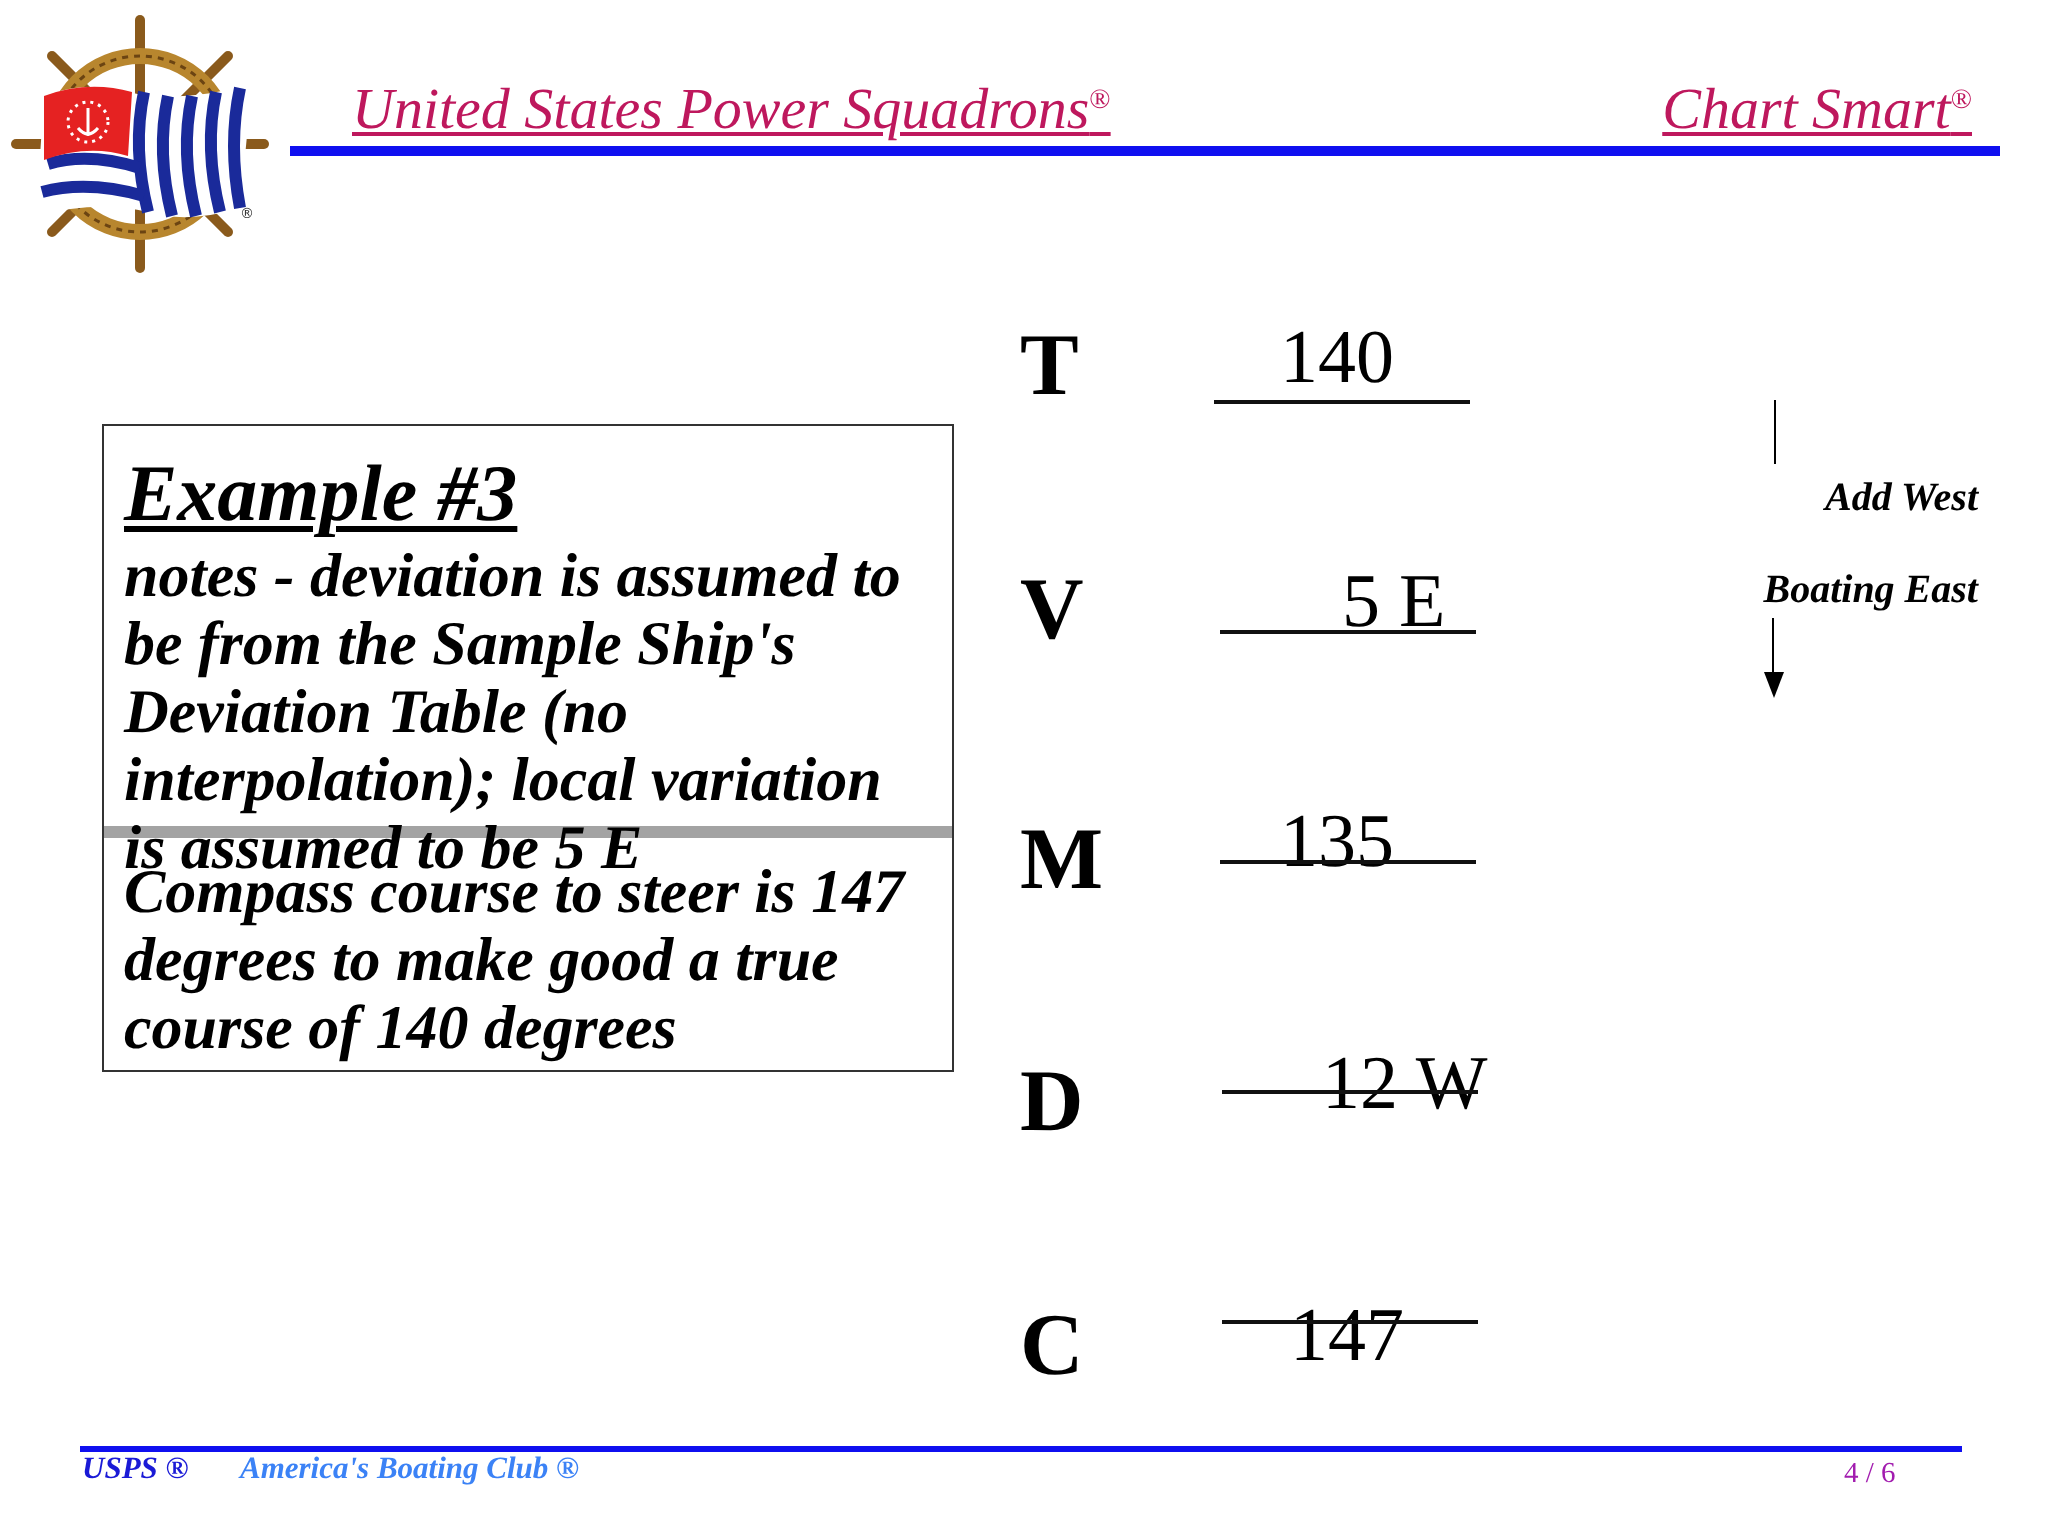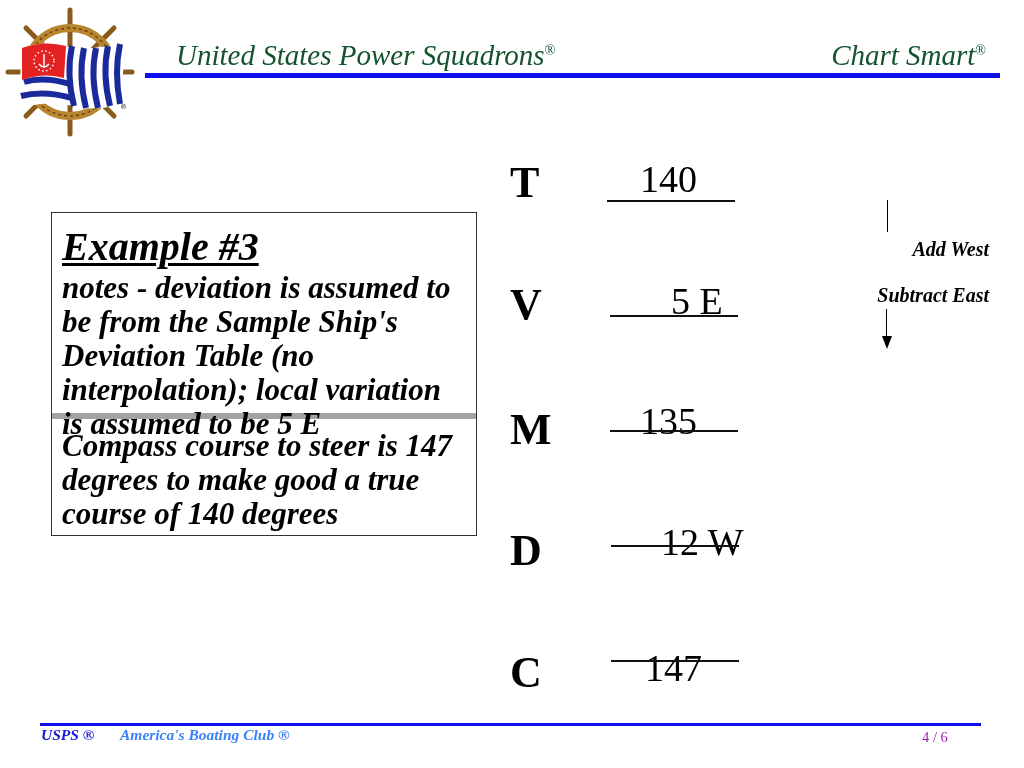--- a/index.html
+++ b/index.html
@@ -9,22 +9,23 @@
       font-family: "Liberation Serif", "DejaVu Serif", serif;
       color: #000;
     }
     .abs { position: absolute; }
 
     
     #logo { left: 4px; top: 4px; width: 132px; height: 136px; }
 
     
     .hdr-title {
-      top: 34px; font-style: italic; font-size: 29px; color: #14532d; white-space: nowrap;
+      top: 34px; font-style: italic; font-size: 29px; color: #be185d; white-space: nowrap;
       line-height: 34px;
+      text-decoration: underline;
     }
     .hdr-title sup { font-size: 14px; vertical-align: 10px; font-style: normal; }
     #hdr-left { left: 176px; }
     #hdr-right { right: 38px; }
     #hdr-rule { left: 145px; top: 73px; width: 855px; height: 5px; background: #0f0ff0; }
 
     
     #example-box {
       left: 51px; top: 212px; width: 426px; height: 324px;
       border: 1px solid #333;
@@ -123,20 +124,20 @@
 <div class="abs letter" style="top:526px;">D</div>
 <div class="abs val" style="left:661px; top:520px;">12 W</div>
 <div class="abs uline" style="left:611px; top:545px;"></div>
 
 <div class="abs letter" style="top:648px;">C</div>
 <div class="abs val" style="left:645px; top:646px;">147</div>
 <div class="abs uline" style="left:611px; top:660px;"></div>
 
 <div id="rule-line-top" class="abs"></div>
 <div id="rule-add" class="abs rule-text">Add West</div>
-<div id="rule-sub" class="abs rule-text">Subtract East</div>
+<div id="rule-sub" class="abs rule-text">Boating East</div>
 <div id="rule-line-bot" class="abs"></div>
 <div id="rule-arrow" class="abs"></div>
 
 <div id="ftr-rule" class="abs"></div>
 <div id="ftr-usps" class="abs ftr-text">USPS ®</div>
 <div id="ftr-club" class="abs ftr-text">America's Boating Club ®</div>
 <div id="ftr-page" class="abs">4 / 6</div>
 
 </body></html>

